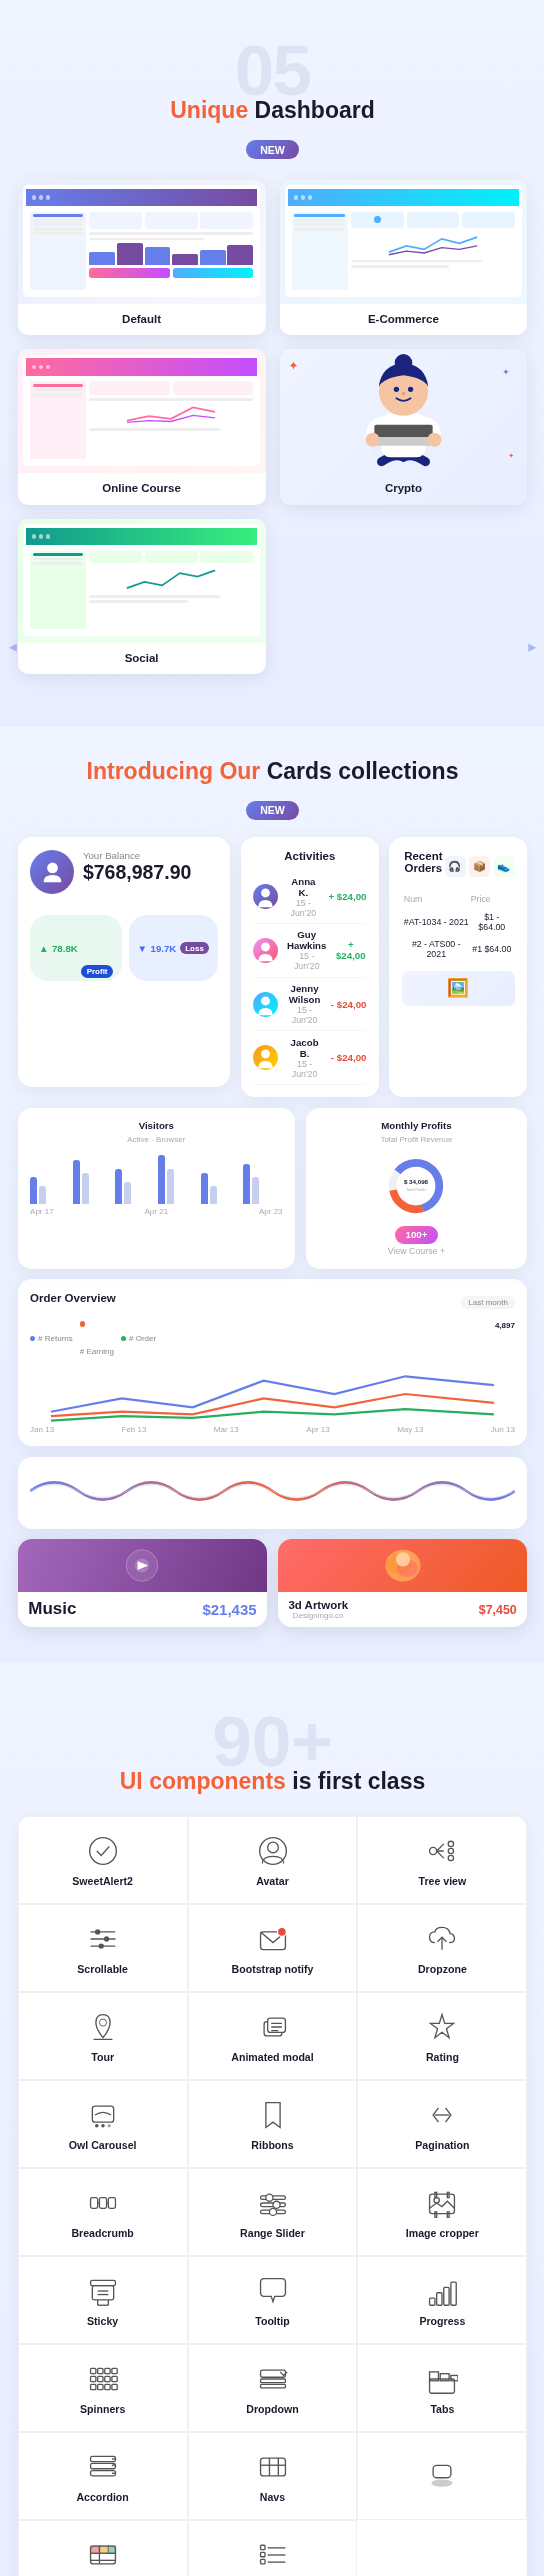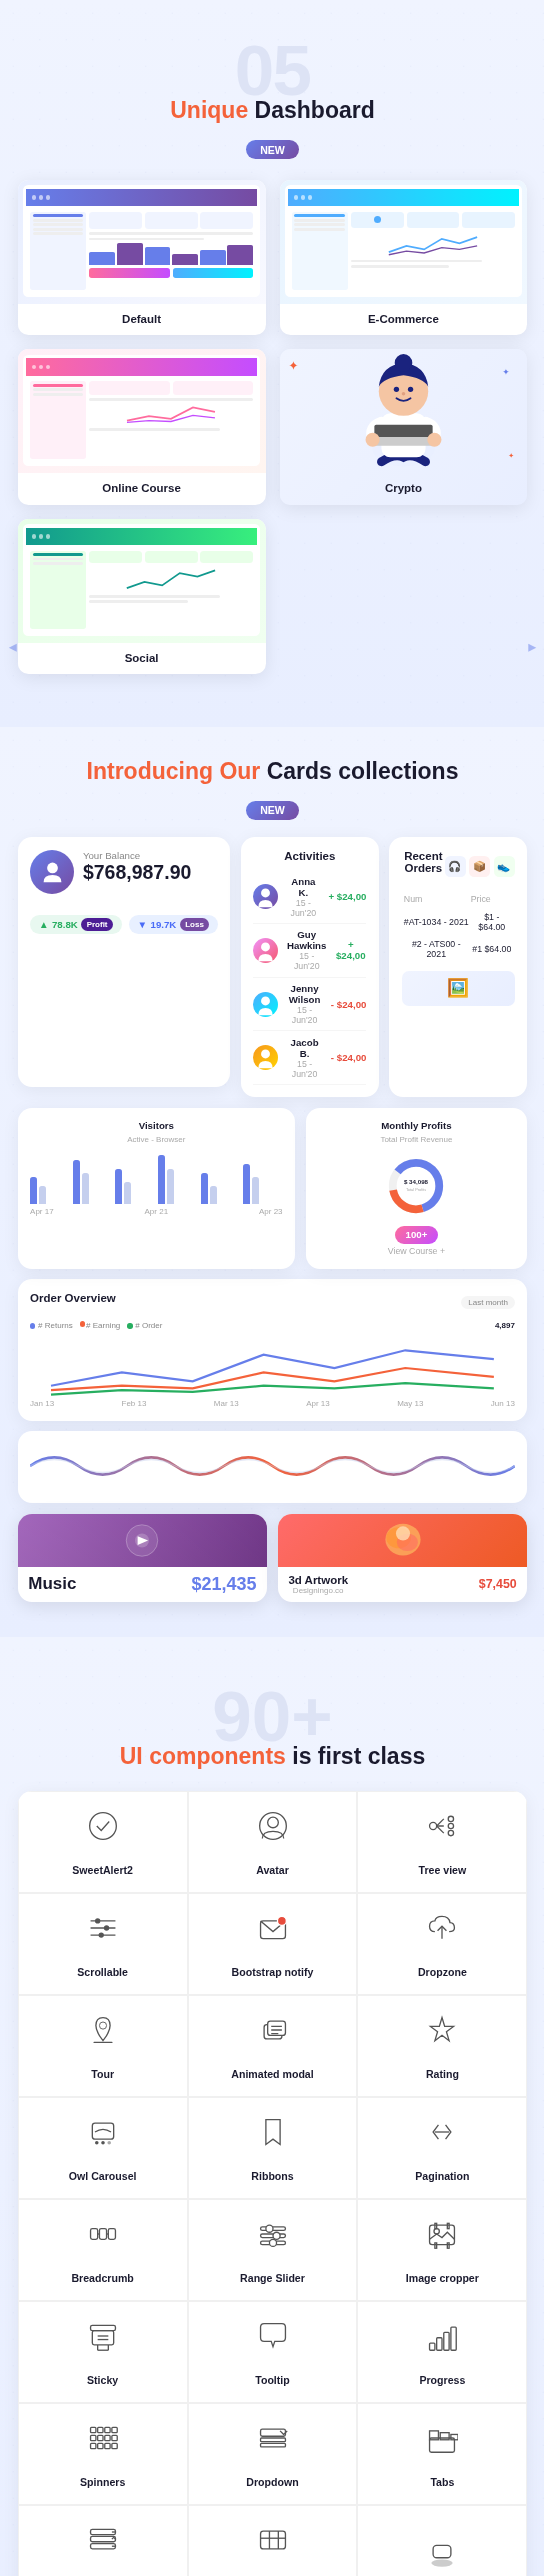--- a/index.html
+++ b/index.html
@@ -153,21 +153,21 @@
       display: flex;
       align-items: center;
       gap: 3.5px;
       padding: 3.5px 8.8px;
       border-radius: 17.7px;
       font-size: 9.7px;
       font-weight: 600;
     }
     .stat-pill.green { background: #e8f8f0; color: #27ae60; }
     .stat-pill.blue { background: #e8f0ff; color: #4a6cf7; }
-    .stat-pill.badge-green { background: #4c1d95; color: white; font-size: 8px; padding: 1.8px 5.3px; }
+    .stat-pill.badge-green { background: #1d4ed8; color: white; font-size: 8px; padding: 1.8px 5.3px; margin-top: 47px; }
     .stat-pill.badge-purple { background: #764ba2; color: white; font-size: 8px; padding: 1.8px 5.3px; }
 
     
     .activities-card {
       background: white;
       border-radius: 14px;
       padding: 12.4px;
       box-shadow: 0 3.5px 17.7px rgba(0,0,0,0.06);
     }
     .card-title { font-size: 11.5px; font-weight: 700; color: #1a1a2e; margin-bottom: 8.8px; }
@@ -332,21 +332,21 @@
       overflow: hidden;
       box-shadow: 0 3.5px 17.7px rgba(0,0,0,0.06);
     }
     .component-item {
       display: flex;
       flex-direction: column;
       align-items: center;
       justify-content: center;
       padding: 16px 8.8px;
       border: 0.9px solid #f0f0f0;
-      gap: 21px;
+      gap: 7px;
       cursor: pointer;
     }
     .component-icon {
       width: 35px;
       height: 35px;
       display: flex;
       align-items: center;
       justify-content: center;
     }
     .component-icon svg {
@@ -787,21 +787,21 @@
     <div class="order-overview-card">
       <div class="order-overview-header">
         <div class="card-title">Order Overview</div>
         <div style="font-size:8px;color:#888;background:#f5f5f5;padding:1.8px 7px;border-radius:8.8px;">Last month</div>
       </div>
       <div style="display:flex;gap:7px;margin-bottom:7px;flex-wrap:wrap;">
         <div style="display:flex;align-items:center;gap:2.7px;">
           <div style="width:5.3px;height:5.3px;border-radius:50%;background:#667eea;"></div>
           <span style="font-size:8px;color:#888;"># Returns</span>
         </div>
-        <div style="display:flex;align-items:flex-start;gap:1px;">
+        <div style="display:flex;align-items:flex-start;gap:20px;flex-direction:column;">
           <div style="width:5.3px;height:5.3px;border-radius:50%;background:#f4623a;"></div>
           <span style="font-size:8px;color:#888;"># Earning</span>
         </div>
         <div style="display:flex;align-items:center;gap:2.7px;">
           <div style="width:5.3px;height:5.3px;border-radius:50%;background:#27ae60;"></div>
           <span style="font-size:8px;color:#888;"># Order</span>
         </div>
         <div style="margin-left:auto;font-size:8px;font-weight:700;color:#1a1a2e;">4,897</div>
       </div>
       <div style="height:62px;">
@@ -849,21 +849,21 @@
           <svg width="44" height="35" viewBox="0 0 50 40">
             <circle cx="25" cy="20" r="18" fill="rgba(255,255,255,0.1)" stroke="rgba(255,255,255,0.3)" stroke-width="1"></circle>
             <circle cx="25" cy="20" r="8" fill="rgba(255,255,255,0.2)"></circle>
             <path d="M20,15 L20,25 L32,20 Z" fill="white"></path>
           </svg>
         </div>
         <div style="padding:7px 10.6px;display:flex;justify-content:space-between;align-items:center;">
           <div>
             <div style="font-size:17px;font-weight:700;color:#1a1a2e;">Music</div>
           </div>
-          <div style="font-size:18px;font-weight:800;color:#667eea;">$21,435</div>
+          <div style="font-size:15px;font-weight:800;color:#667eea;">$21,435</div>
         </div>
       </div>
 
       <div style="border-radius:14px;overflow:hidden;box-shadow:0 3.5px 17.7px rgba(0,0,0,0.1);background:white;">
         <div style="height:53px;background:linear-gradient(135deg,#ff6b6b,#ee5a24);display:flex;align-items:center;justify-content:center;">
           <div style="width:44px;height:40px;display:flex;align-items:center;justify-content:center;">
 
             <svg width="44" height="40" viewBox="0 0 50 45">
               <ellipse cx="25" cy="22" rx="20" ry="18" fill="rgba(255,200,100,0.6)"></ellipse>
               <ellipse cx="20" cy="20" rx="14" ry="12" fill="rgba(255,150,50,0.7)"></ellipse>

